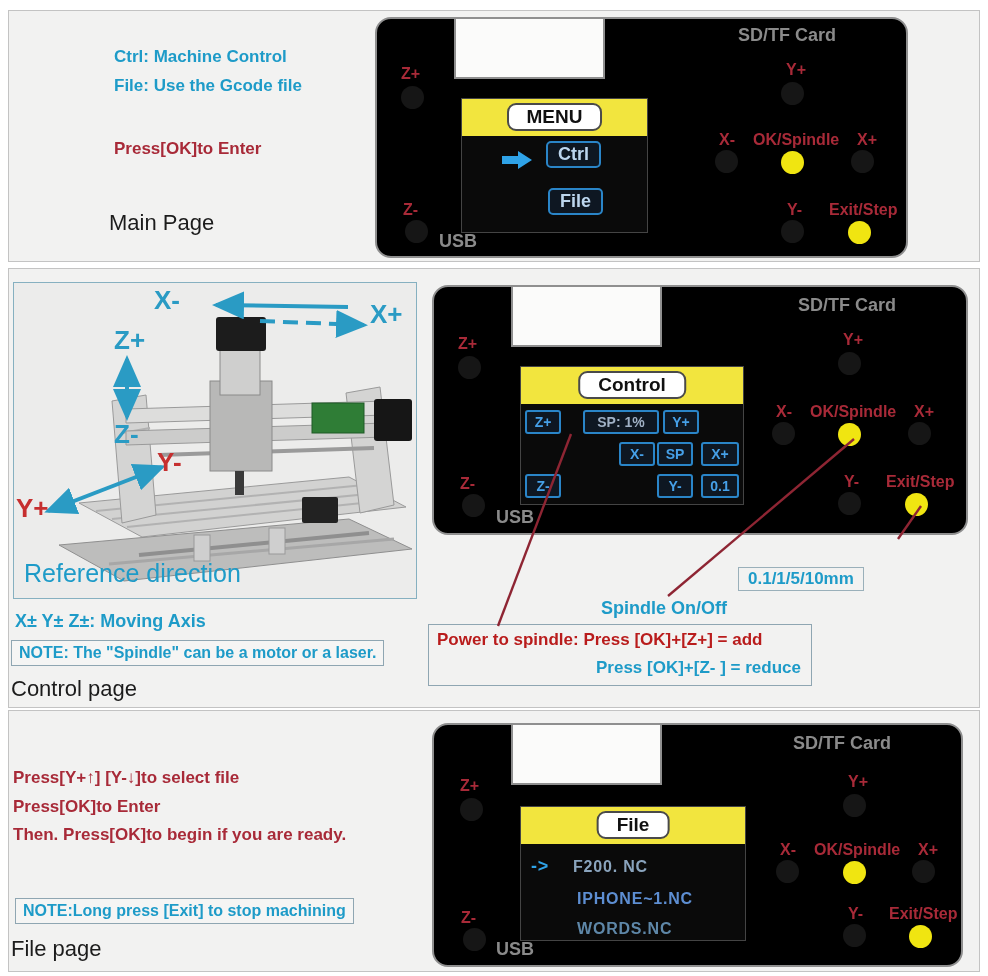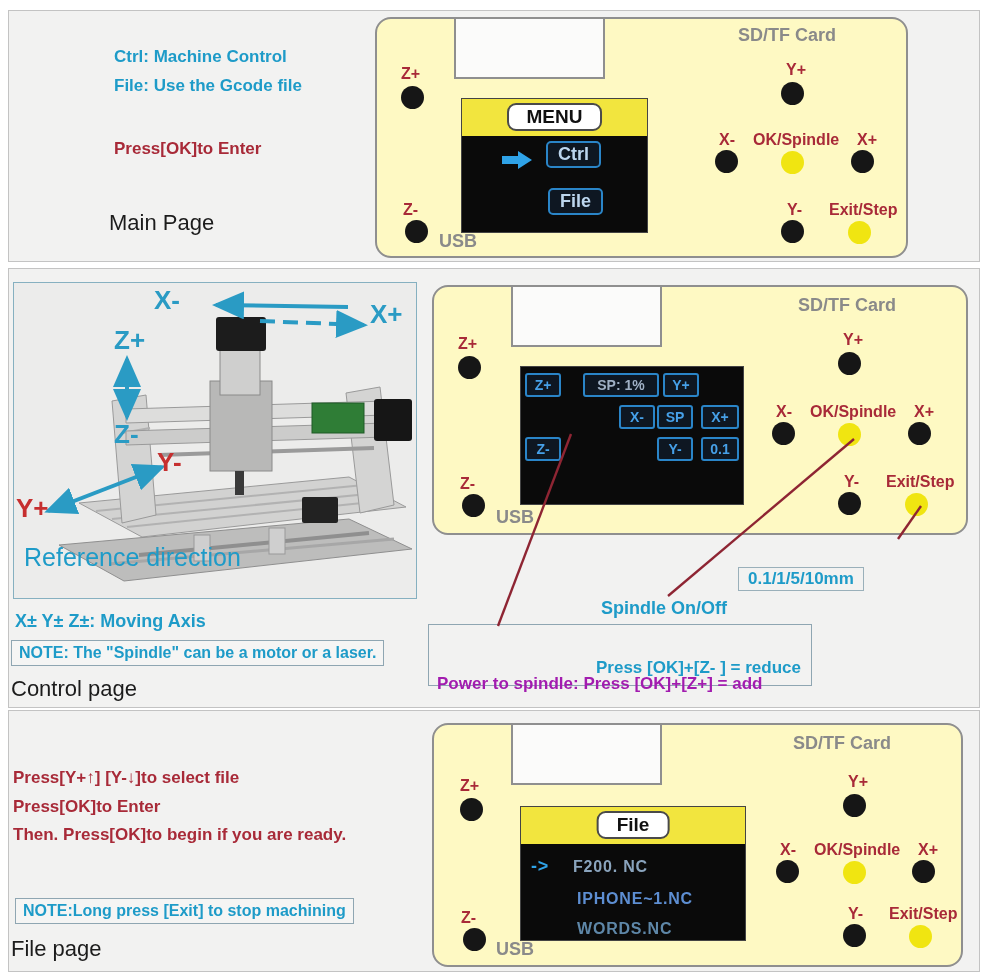--- a/index.html
+++ b/index.html
@@ -9,21 +9,21 @@
   #sec-control{top:268px;height:438px;}
   #sec-file{top:710px;height:260px;}
 
   .teal{position:absolute;color:#1e9bc8;font-weight:700;font-size:17px;white-space:nowrap;}
   .redtxt{position:absolute;color:#a82a38;font-weight:700;font-size:17px;white-space:nowrap;}
   .caption{position:absolute;color:#1c1c1c;font-size:22px;font-weight:400;white-space:nowrap;}
   .notebox{position:absolute;border:1px solid #8fa6b2;color:#1e9bc8;font-weight:700;
     font-size:16px;padding:3px 7px;white-space:nowrap;background:rgba(255,255,255,0.25);}
 
   
-  .panel{position:absolute;background:#fef9c3;border:2px solid #8f8f8f;border-radius:16px;}
+  .panel{position:absolute;background:#000000;border:2px solid #8f8f8f;border-radius:16px;}
   .sd-slot{position:absolute;left:77px;top:-2px;width:147px;height:58px;
     border:2px solid #8f8f8f;background:#fbfbfa;}
   .graylbl{position:absolute;color:#8a8a8a;font-weight:700;font-size:18px;white-space:nowrap;}
   .blabel{position:absolute;color:#a82a38;font-weight:700;font-size:16px;white-space:nowrap;}
   .bcircle{position:absolute;width:23px;height:23px;border-radius:50%;background:#161616;}
   .bcircle.yellow{background:#f0e511;}
 
   
   .screen{position:absolute;background:#0a0a0a;border:1px solid #444;}
   .band{position:relative;height:37px;background:#f2e53e;}
@@ -41,21 +41,21 @@
   .mbox{position:absolute;left:4px;top:13px;width:402px;height:315px;background:#ececeb;
     border:1px solid #86b0c0;}
   .axis-teal{position:absolute;color:#2a9bc4;font-weight:700;font-size:26px;white-space:nowrap;}
   .axis-red{position:absolute;color:#c62f2f;font-weight:700;font-size:26px;white-space:nowrap;}
   .refcap{position:absolute;color:#1e9bc8;font-weight:400;font-size:25px;white-space:nowrap;}
 
   .ann{position:absolute;left:0;top:0;z-index:6;pointer-events:none;}
   .stepbox{position:absolute;border:1px solid #9ab0ba;color:#1e9bc8;font-weight:700;
     font-size:17px;padding:1px 9px;white-space:nowrap;}
   .powerbox{position:absolute;border:1px solid #8fa6b2;width:382px;height:60px;}
-  .powerbox .l1{position:absolute;left:8px;top:5px;color:#a21caf;font-weight:700;font-size:17px;white-space:nowrap;margin-top:44px;}
+  .powerbox .l1{position:absolute;left:8px;top:5px;color:#b91c1c;font-weight:700;font-size:17px;white-space:nowrap;}
   .powerbox .l2{position:absolute;right:10px;top:33px;color:#1e9bc8;font-weight:700;font-size:17px;white-space:nowrap;}
 </style>
 </head>
 <body>
 
 <div class="section" id="sec-main">
   <div class="teal" style="left:105px;top:36px">Ctrl: Machine Control</div>
   <div class="teal" style="left:105px;top:65px">File: Use the Gcode file</div>
   <div class="redtxt" style="left:105px;top:128px">Press[OK]to Enter</div>
   <div class="caption" style="left:100px;top:199px">Main Page</div>
@@ -145,38 +145,41 @@
       <line x1="246" y1="38" x2="350" y2="42" stroke="#2a9bc4" stroke-width="4" stroke-dasharray="15 8" marker-end="url(#ahE)"></line>
       <line x1="113" y1="76" x2="113" y2="134" stroke="#2a9bc4" stroke-width="4" marker-start="url(#ahS)" marker-end="url(#ahE)"></line>
       <line x1="148" y1="184" x2="34" y2="228" stroke="#2a9bc4" stroke-width="4" marker-start="url(#ahS)" marker-end="url(#ahE)"></line>
     </svg>
     <div class="axis-teal" style="left:140px;top:2px">X-</div>
     <div class="axis-teal" style="left:356px;top:16px">X+</div>
     <div class="axis-teal" style="left:100px;top:42px">Z+</div>
     <div class="axis-teal" style="left:100px;top:136px">Z-</div>
     <div class="axis-red" style="left:143px;top:164px">Y-</div>
     <div class="axis-red" style="left:2px;top:210px">Y+</div>
-    <div class="refcap" style="left:10px;top:260px">Reference direction</div>
+    <div class="refcap" style="left:10px;top:276px">Reference direction</div>
   </div>
 
   <div class="teal" style="left:6px;top:342px;font-size:18px">X± Y± Z±: Moving Axis</div>
   <div class="notebox" style="left:2px;top:371px">NOTE: The "Spindle" can be a motor or a laser.</div>
   <div class="caption" style="left:2px;top:407px">Control page</div>
 
   <div class="panel" style="left:423px;top:16px;width:532px;height:246px">
     <div class="sd-slot"></div>
     <div class="graylbl" style="right:70px;top:8px">SD/TF Card</div>
     <div class="graylbl" style="left:62px;top:220px">USB</div>
 
     <div class="blabel" style="left:24px;top:48px">Z+</div>
     <div class="bcircle" style="left:24px;top:69px"></div>
     <div class="blabel" style="left:26px;top:188px">Z-</div>
     <div class="bcircle" style="left:28px;top:207px"></div>
 
     <div class="screen" style="left:86px;top:79px;width:222px;height:137px">
+      <div class="band">
+        <div class="stitle">Control</div>
+      </div>
       <div class="sbody" style="height:100px">
         <div class="gb" style="left:4px;top:6px;width:32px">Z+</div>
         <div class="gb" style="left:62px;top:6px;width:72px;color:#9fb0c5">SP: 1%</div>
         <div class="gb" style="left:142px;top:6px;width:32px">Y+</div>
         <div class="gb" style="left:98px;top:38px;width:32px">X-</div>
         <div class="gb" style="left:136px;top:38px;width:32px">SP</div>
         <div class="gb" style="left:180px;top:38px;width:34px">X+</div>
         <div class="gb" style="left:4px;top:70px;width:32px">Z-</div>
         <div class="gb" style="left:136px;top:70px;width:32px">Y-</div>
         <div class="gb" style="left:180px;top:70px;width:34px">0.1</div>

